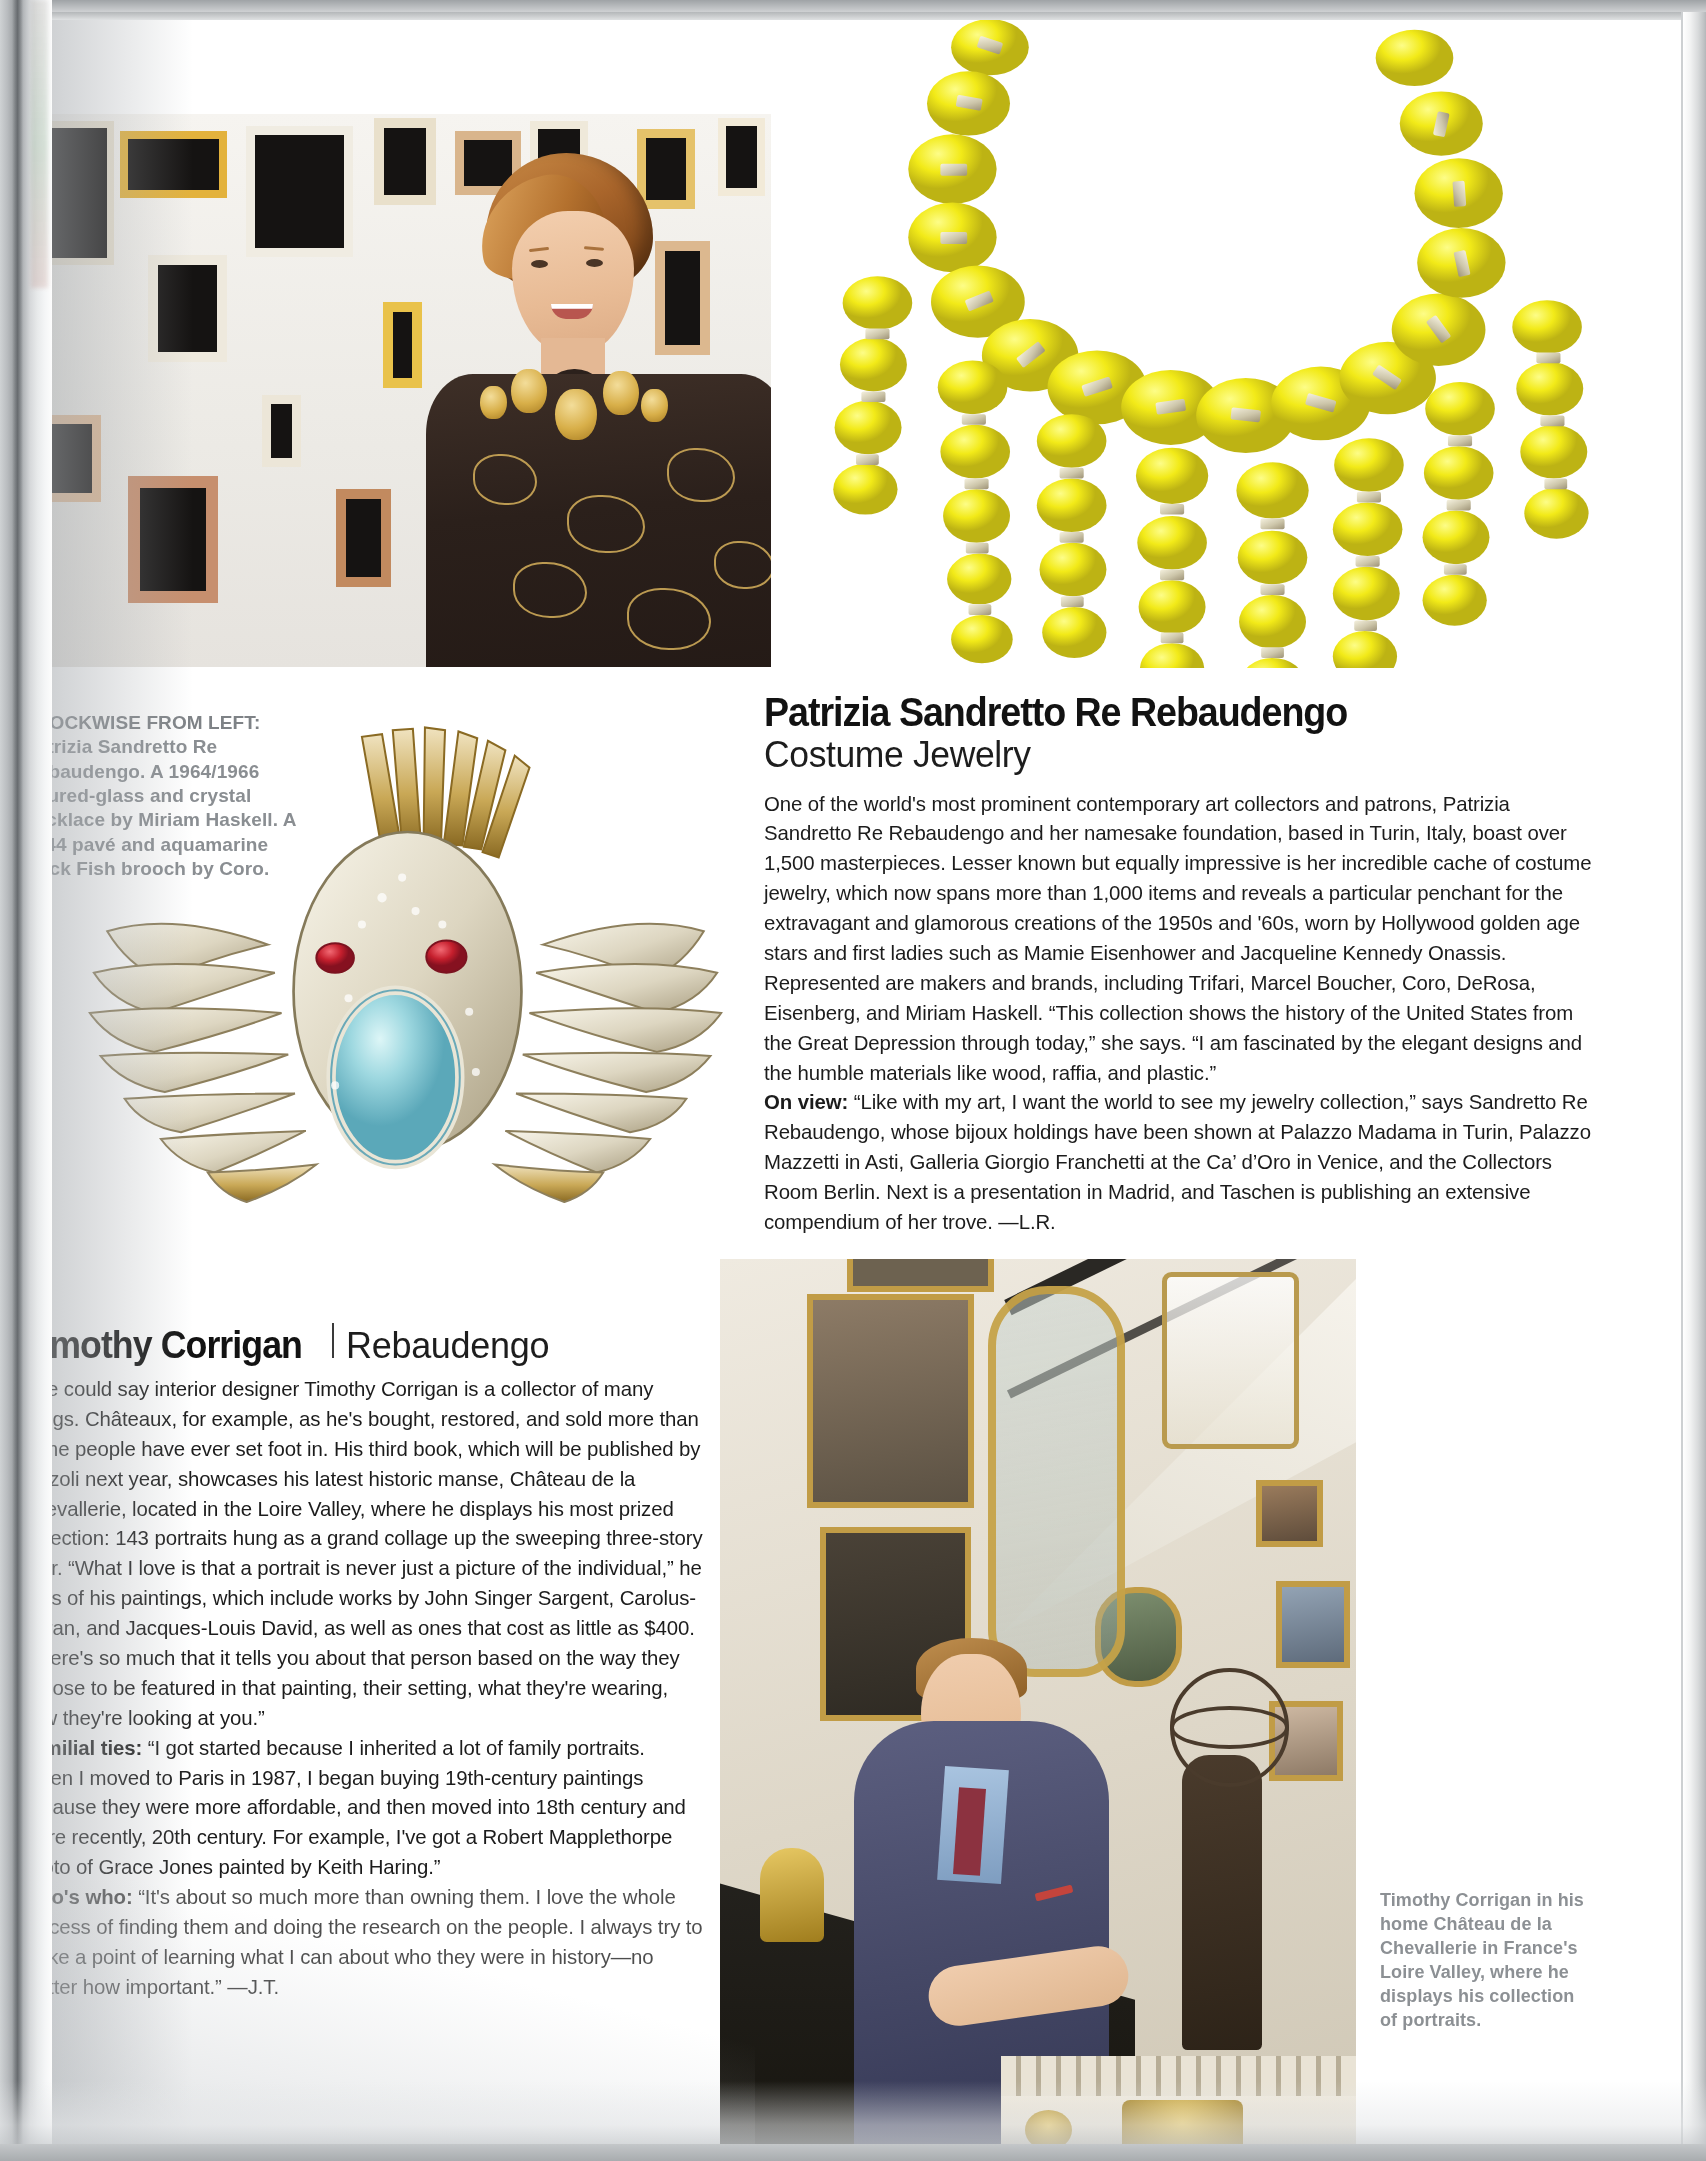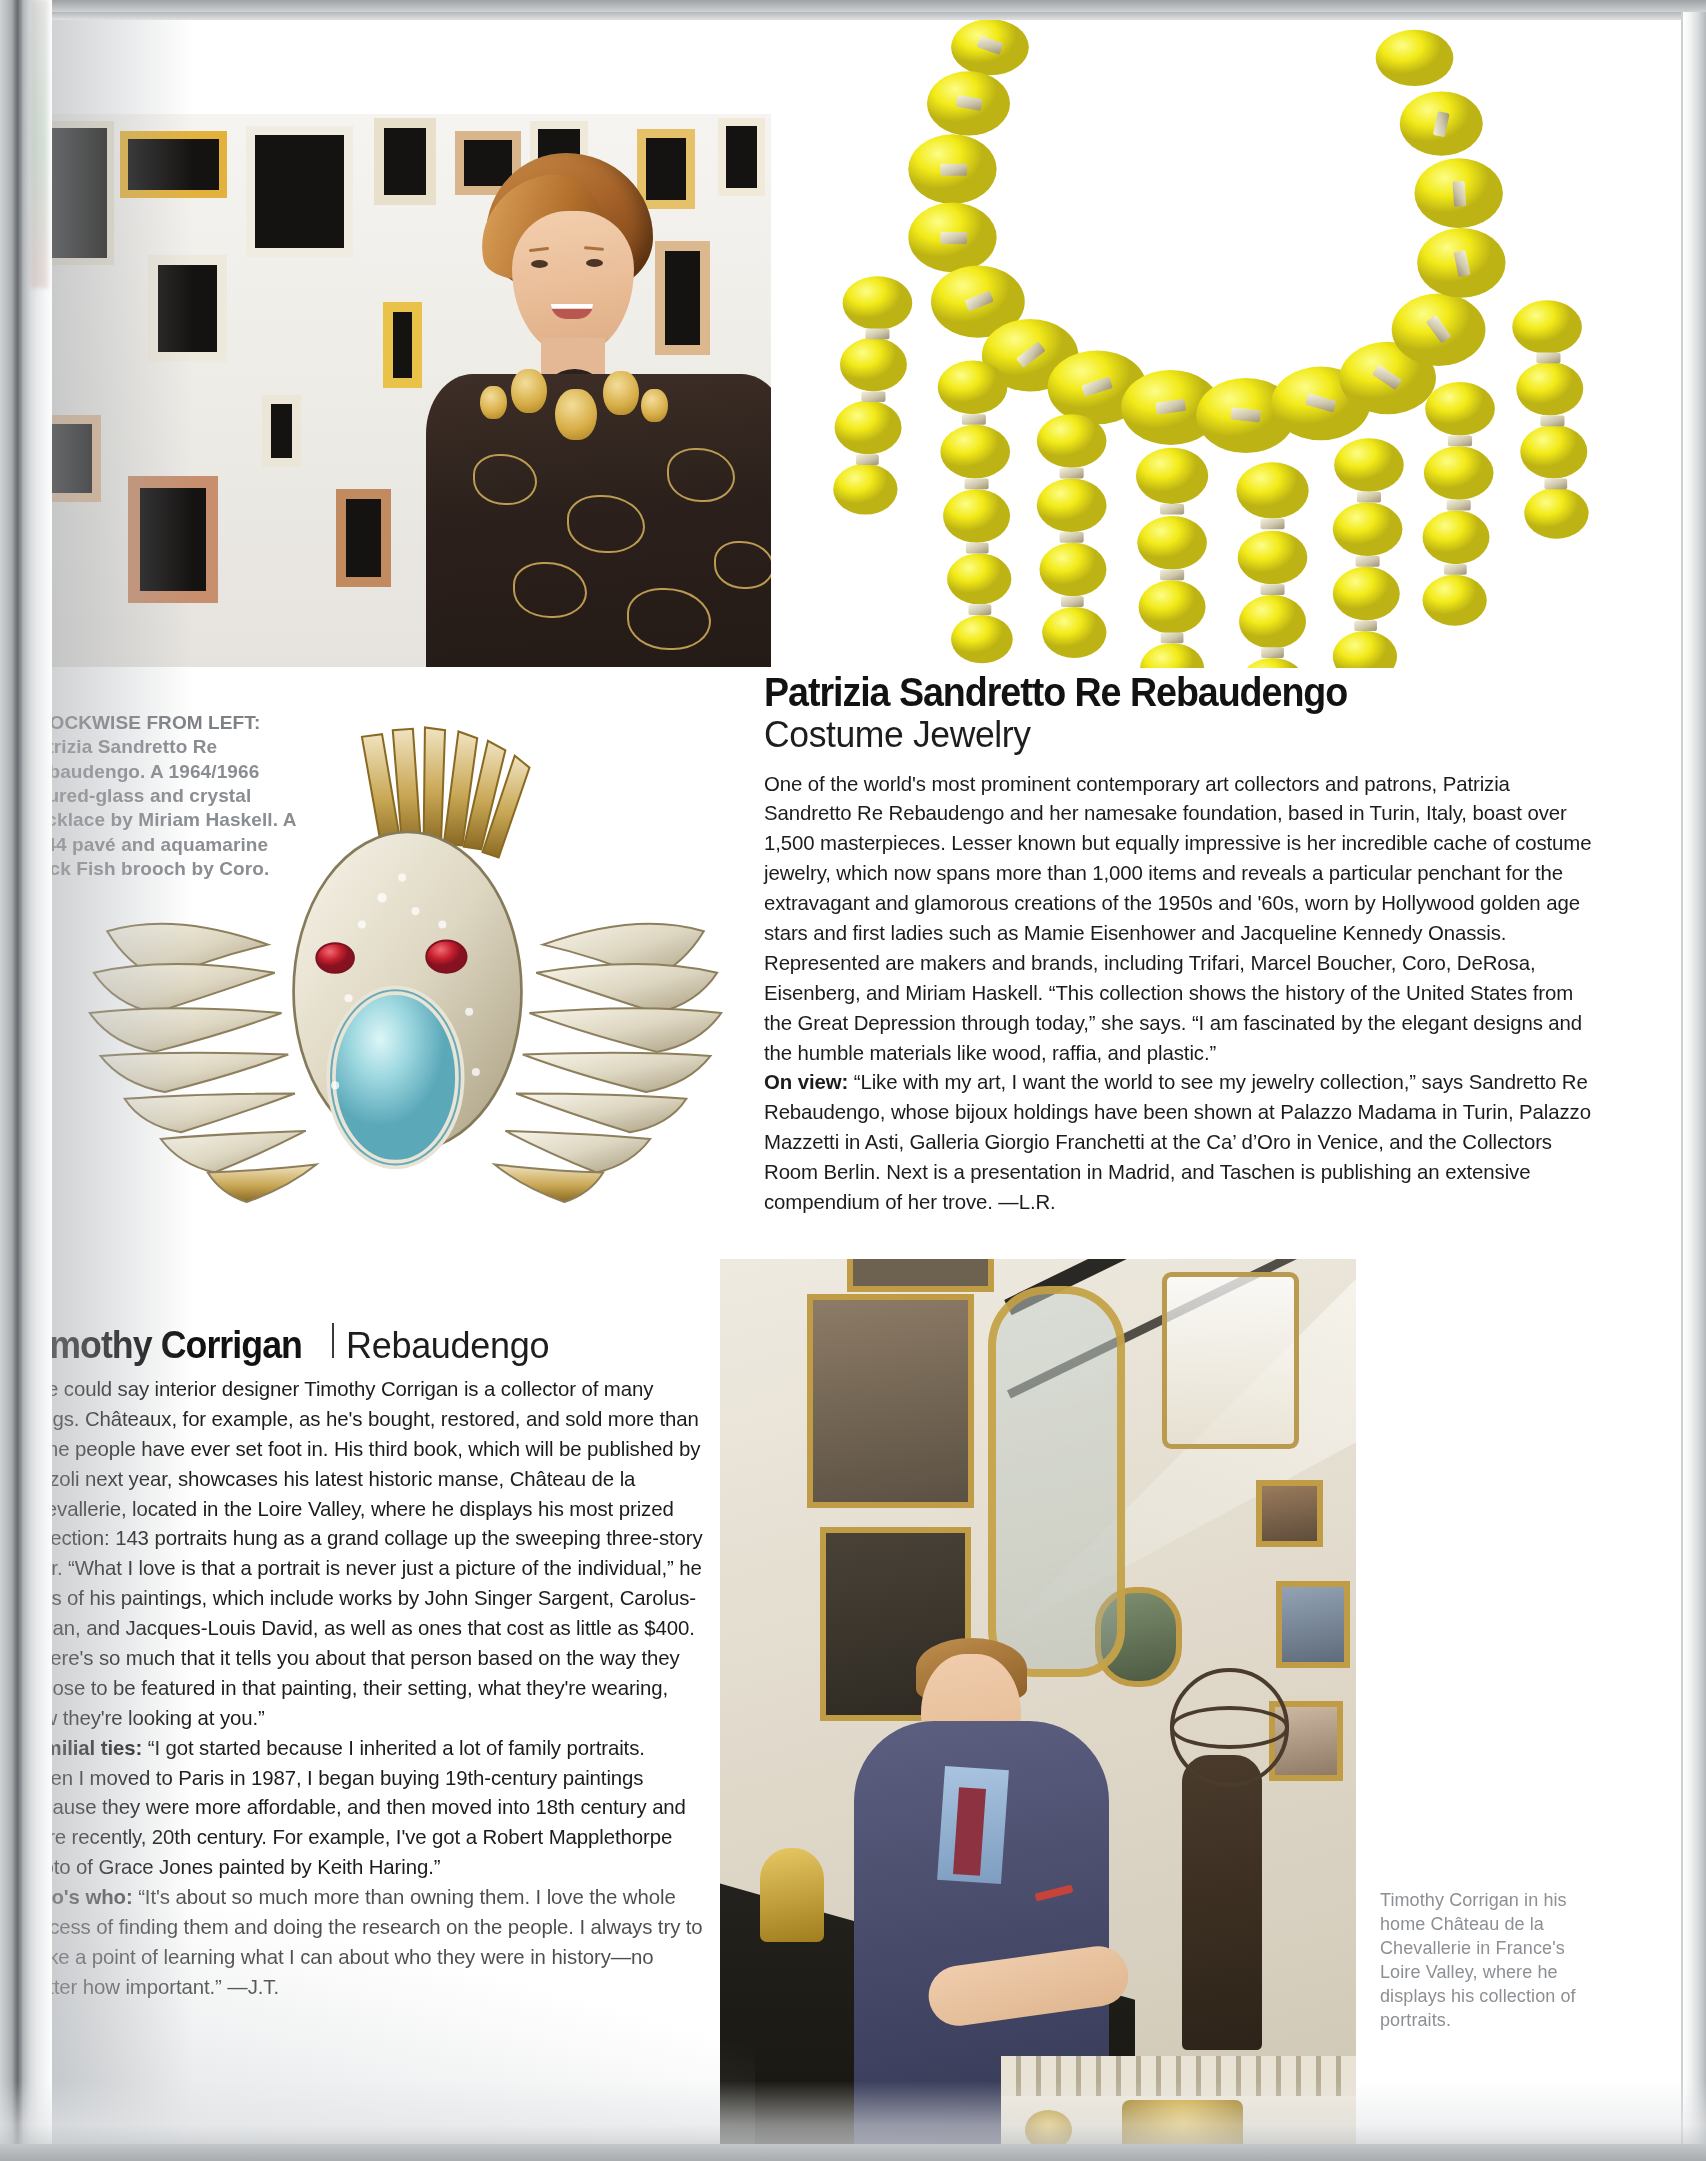--- a/index.html
+++ b/index.html
@@ -98,21 +98,21 @@
   .man-head{position:absolute;left:201px;top:395px;width:100px;height:119px;border-radius:46%/52%;
     background:linear-gradient(170deg,#f0cdae,#e3b88f);}
   .man-hair{position:absolute;left:196px;top:379px;width:111px;height:62px;
     border-radius:50% 50% 18% 18%;background:linear-gradient(160deg,#c08f4f,#8d5f27);}
   .statue{position:absolute;left:462px;top:496px;width:80px;height:295px;
     background:linear-gradient(170deg,#4a3b2c,#2d2318);border-radius:27px 27px 5.4px 5.4px;}
 
   
   .headline-bold{font-weight:700;letter-spacing:-0.7px;}
 
-  #patrizia-article{position:absolute;left:764px;top:672px;width:834px;}
+  #patrizia-article{position:absolute;left:764px;top:692px;width:834px;}
   #patrizia-title{font-size:40px;font-weight:800;letter-spacing:-1.1px;line-height:1.0;
     color:#121212;margin:0 0 4px 0;font-stretch:condensed;transform:scaleX(.94);transform-origin:left;}
   #patrizia-sub{font-size:37px;font-weight:300;letter-spacing:-0.4px;line-height:1.05;
     color:#1d1d1d;margin:0 0 14.7px 0;transform:scaleX(.96);transform-origin:left;}
   .body-text{font-size:20.4px;line-height:1.465;color:#1c1c1c;letter-spacing:-0.1px;
     text-align:left;}
   .body-text b{font-weight:700;}
   .p-gap{margin-top:1.3px;}
 
   #clockwise-caption{position:absolute;left:24px;top:711px;width:281px;
@@ -120,21 +120,21 @@
   #clockwise-caption .lead{color:#7e8286;}
 
   #corrigan-article{position:absolute;left:20px;top:1323px;width:683px;}
   #corrigan-title-row{display:flex;align-items:baseline;gap:12px;margin:0 0 8px 0;}
   #corrigan-name{font-size:38px;font-weight:800;letter-spacing:-1px;color:#121212;
     transform:scaleX(.94);transform-origin:left;}
   #corrigan-divider{width:2px;height:35px;background:#3a3a3a;display:inline-block;}
   #corrigan-kind{font-size:36px;font-weight:300;letter-spacing:-0.3px;color:#1d1d1d;}
 
   #corrigan-caption{position:absolute;left:1380px;top:1889px;width:214px;
-    font-size:18px;line-height:1.33;font-weight:400;color:#8c9094;letter-spacing:0.1px;}
+    font-size:18px;line-height:1.33;font-weight:700;color:#8c9094;letter-spacing:0.1px;}
 
   
   .faded{opacity:.78;filter:blur(0.2px);}
 </style>
 </head>
 <body>
 
 <div id="scan">
 
   <div class="photo" id="photo-patrizia">

